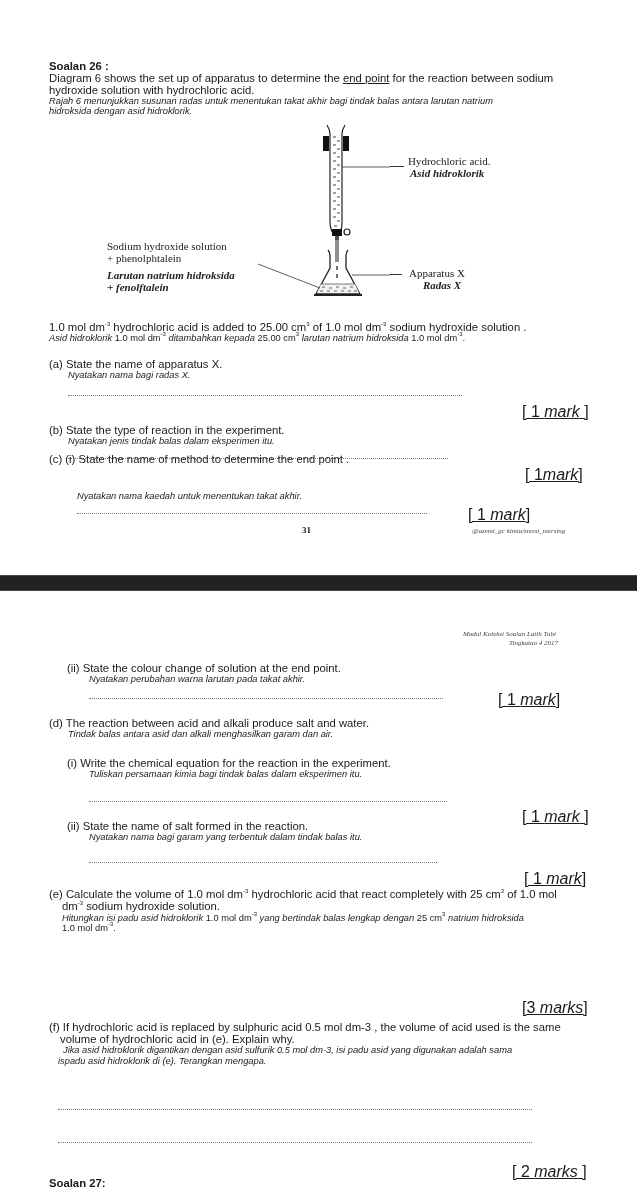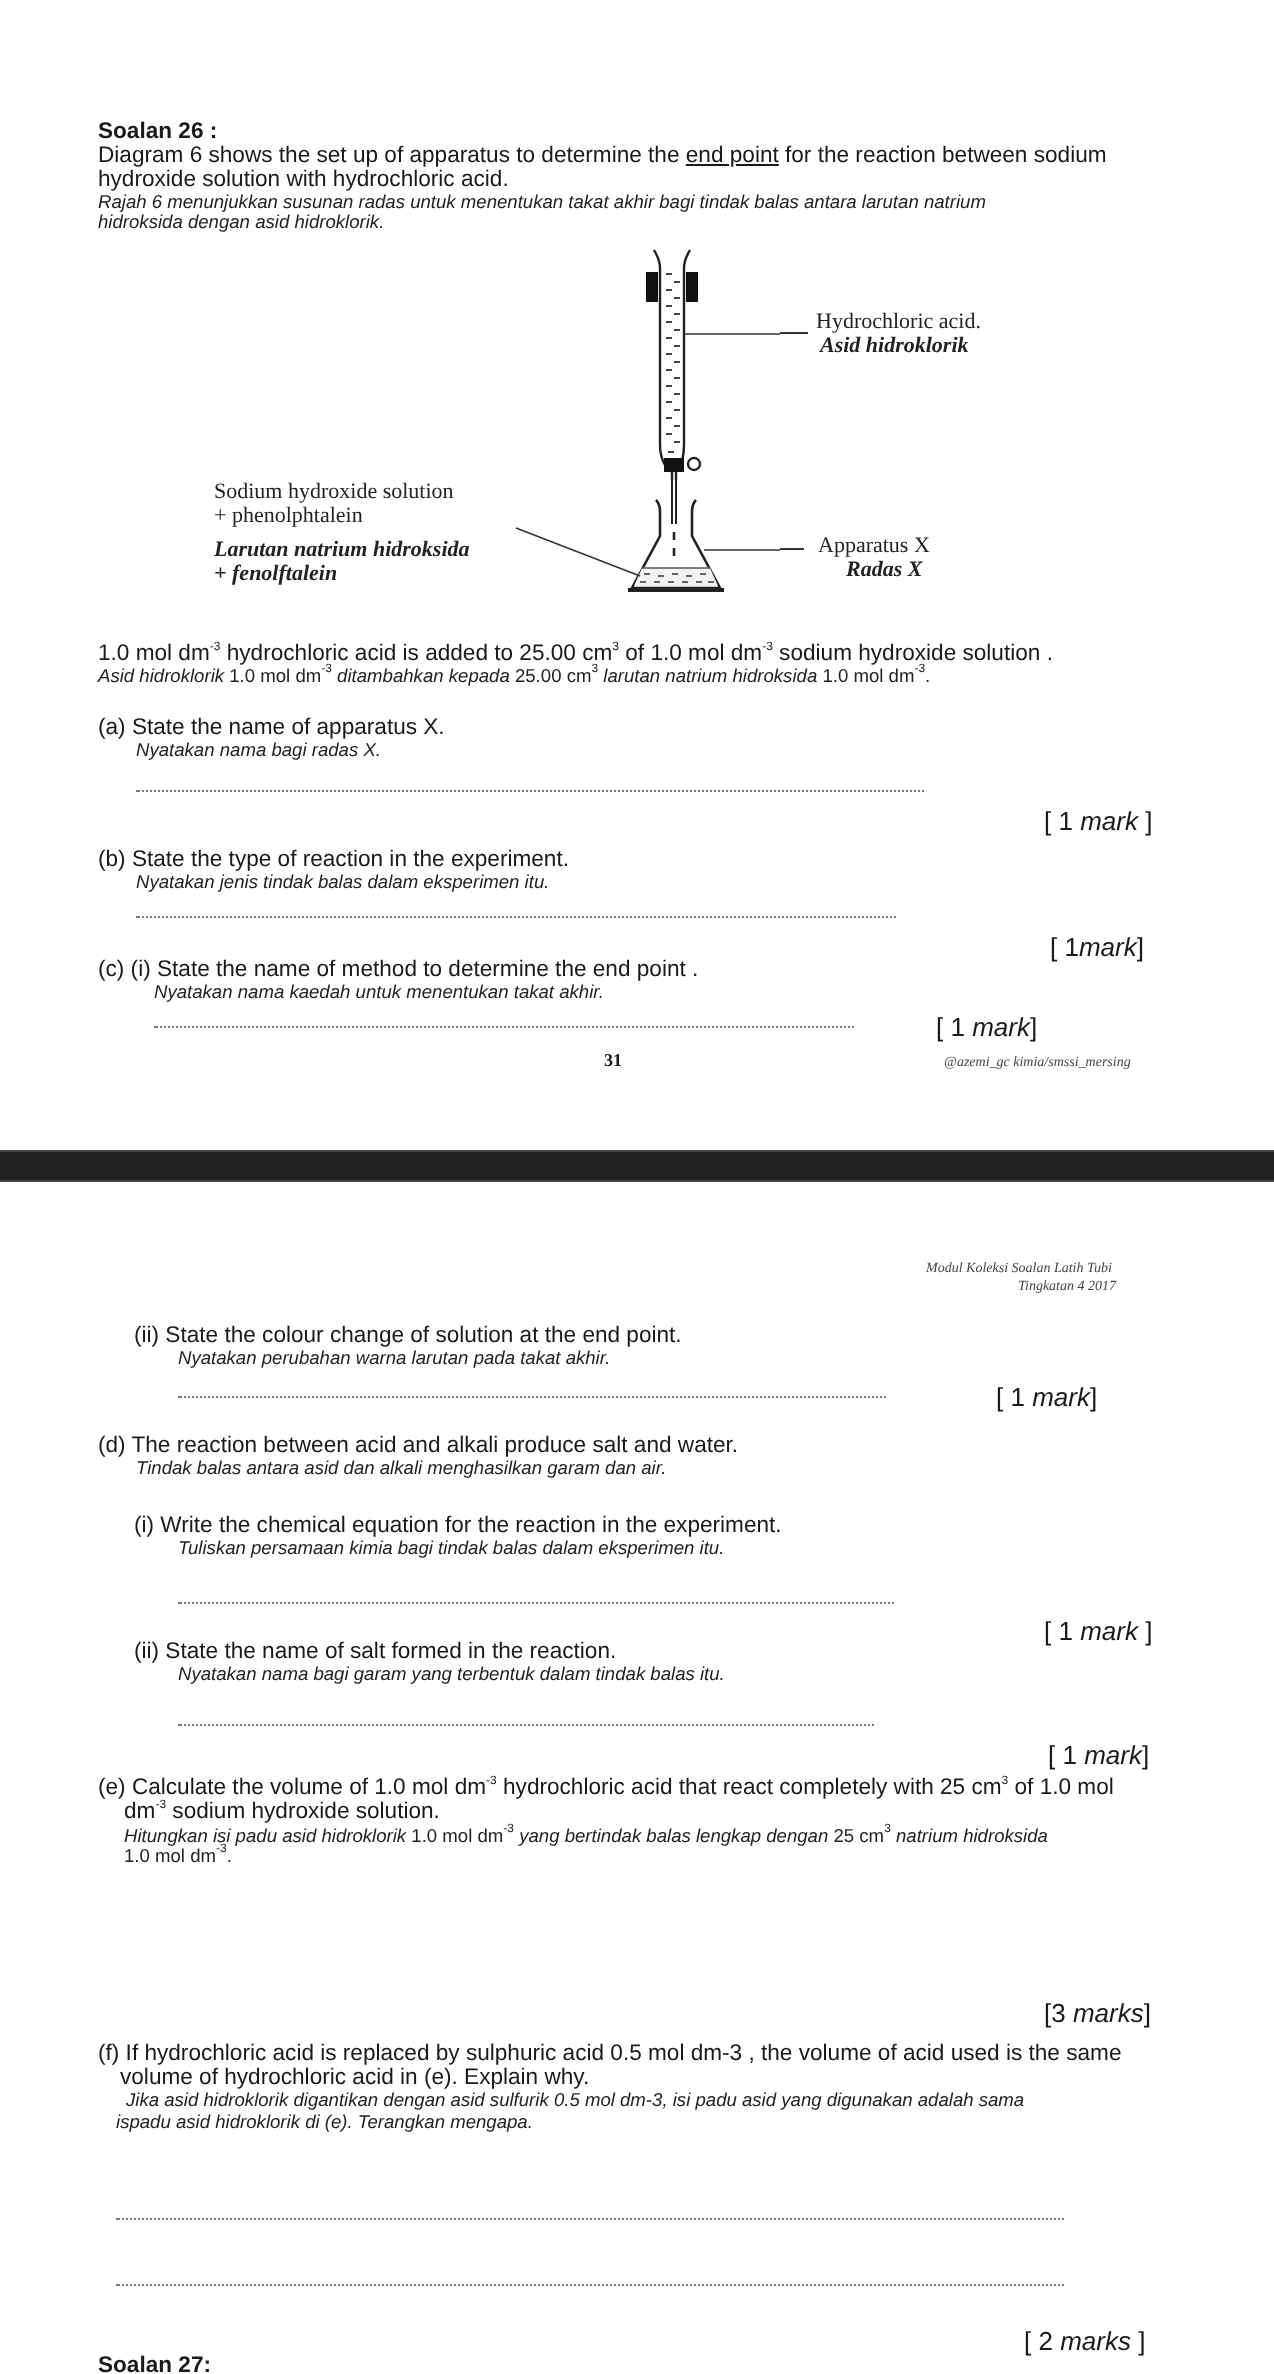--- a/index.html
+++ b/index.html
@@ -4,21 +4,21 @@
 <style>
   * { margin: 0; padding: 0; box-sizing: border-box; }
   html, body { width: 637px; height: 1187px; background: #ffffff; overflow: hidden; }
   body { position: relative; font-family: "Liberation Sans", sans-serif; color: #1a1a1a; }
   .abs { position: absolute; }
   .t { font-size: 11.3px; line-height: 12px; white-space: nowrap; }
   .i { font-size: 9.3px; line-height: 11px; font-style: italic; white-space: nowrap; color: #222; }
   .b { font-weight: bold; }
   .serif { font-family: "Liberation Serif", serif; }
   .dots { border-bottom: 1px dotted #777; height: 1px; }
-  .mark { font-size: 13px; white-space: nowrap; }
+  .mark { font-size: 16px; white-space: nowrap; text-decoration: underline; }
   .mark em { font-style: italic; }
   sup { font-size: 6px; vertical-align: 5px; line-height: 0; }
   u { text-decoration: underline; }
   .page-break { position: absolute; left: 0; top: 575px; width: 637px; height: 16px; background: #222222; border-top: 1px solid #444; border-bottom: 1px solid #444; }
   .diagram-label { font-family: "Liberation Serif", serif; font-size: 11px; line-height: 11px; white-space: nowrap; color: #222; }
   .diagram-label.it { font-style: italic; font-weight: bold; }
   .footer-text { font-family: "Liberation Serif", serif; font-style: italic; font-size: 7px; color: #444; white-space: nowrap; }
 </style>
 </head>
 <body>
@@ -124,21 +124,21 @@
   <div class="abs t" style="left:49px;top:358px;">(a) State the name of apparatus X.</div>
   <div class="abs i" style="left:68px;top:370px;">Nyatakan nama bagi radas X.</div>
   <div class="abs dots" style="left:68px;top:395px;width:394px;"></div>
   <div class="abs mark" style="left:522px;top:403px;"><span>[ 1 </span><em>mark</em><span> ]</span></div>
 
   <div class="abs t" style="left:49px;top:424px;">(b) State the type of reaction in the experiment.</div>
   <div class="abs i" style="left:68px;top:436px;">Nyatakan jenis tindak balas dalam eksperimen itu.</div>
   <div class="abs dots" style="left:68px;top:458px;width:380px;"></div>
   <div class="abs mark" style="left:525px;top:466px;"><span>[ 1</span><em>mark</em><span>]</span></div>
 
-  <div class="abs t" style="left:49px;top:479px;">(c) (i) State the name of method to determine the end point .</div>
+  <div class="abs t" style="left:49px;top:453px;">(c) (i) State the name of method to determine the end point .</div>
   <div class="abs i" style="left:77px;top:491px;">Nyatakan nama kaedah untuk menentukan takat akhir.</div>
   <div class="abs dots" style="left:77px;top:513px;width:350px;"></div>
   <div class="abs mark" style="left:468px;top:506px;"><span>[ 1 </span><em>mark</em><span>]</span></div>
 
   <div class="abs serif b" style="left:302px;top:525px;font-size:9px;">31</div>
   <div class="abs footer-text" style="left:472px;top:527px;">@azemi_gc kimia/smssi_mersing</div>
 </div>
 
 <div class="page-break"></div>
 

